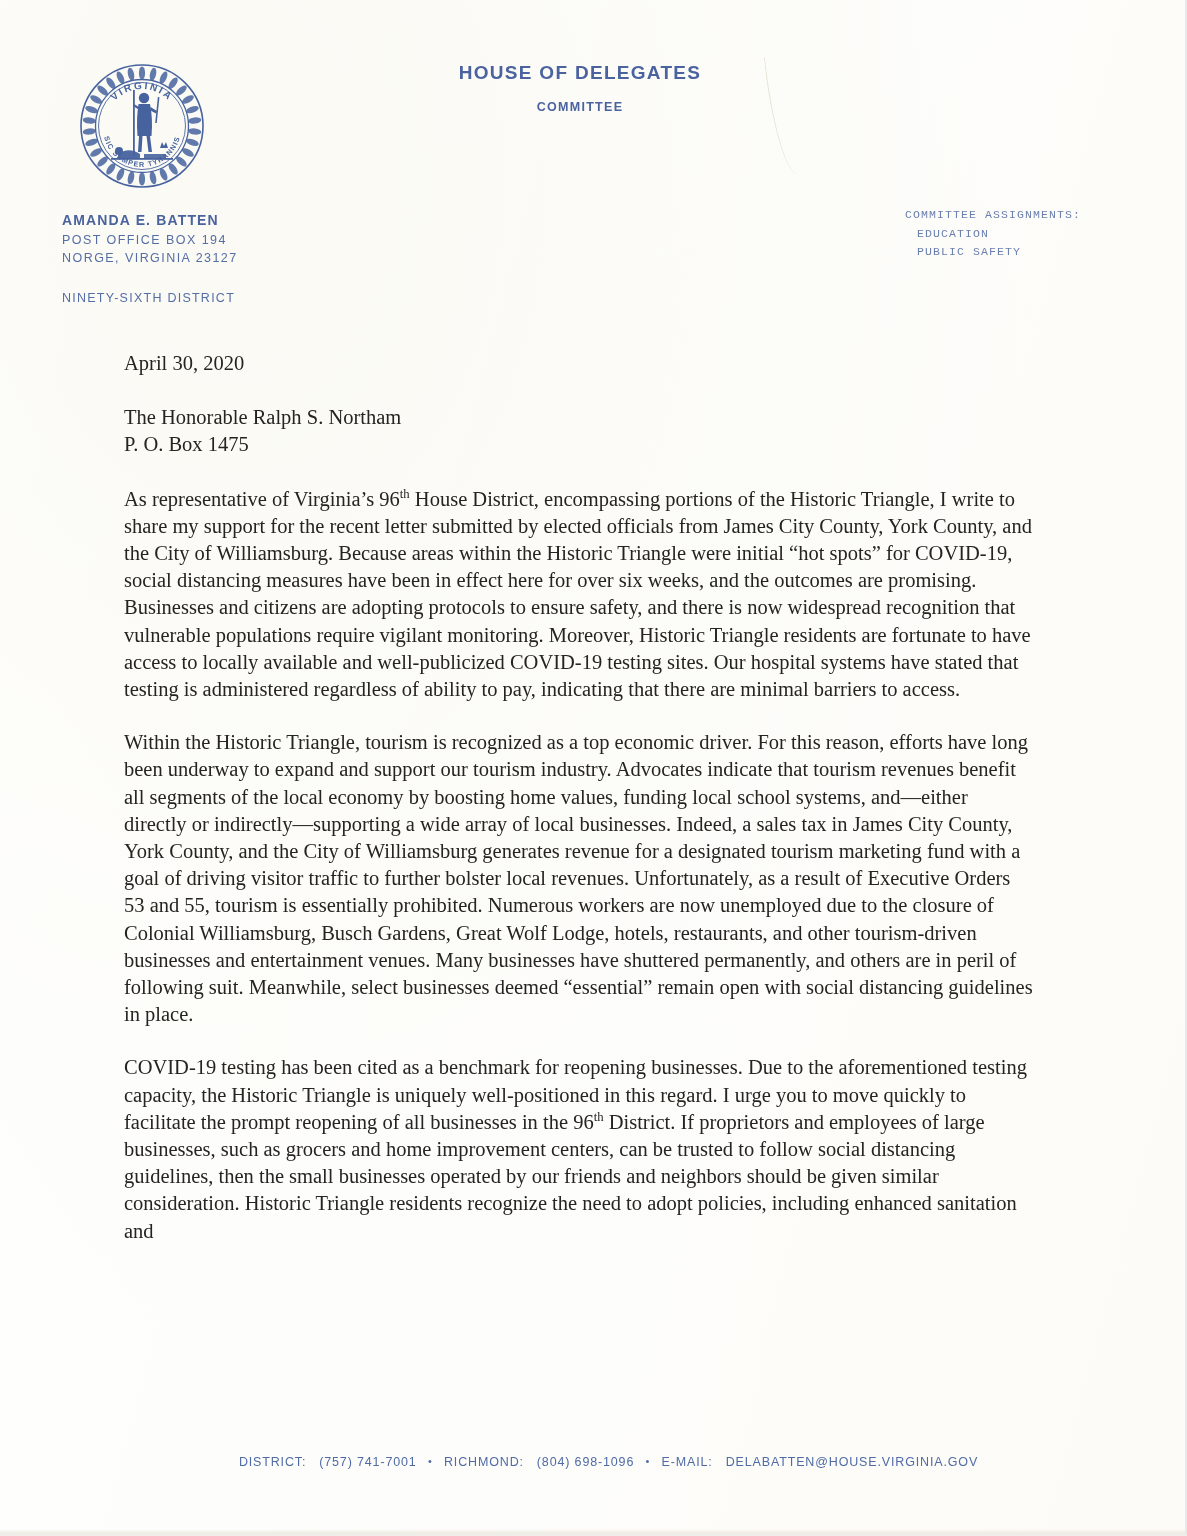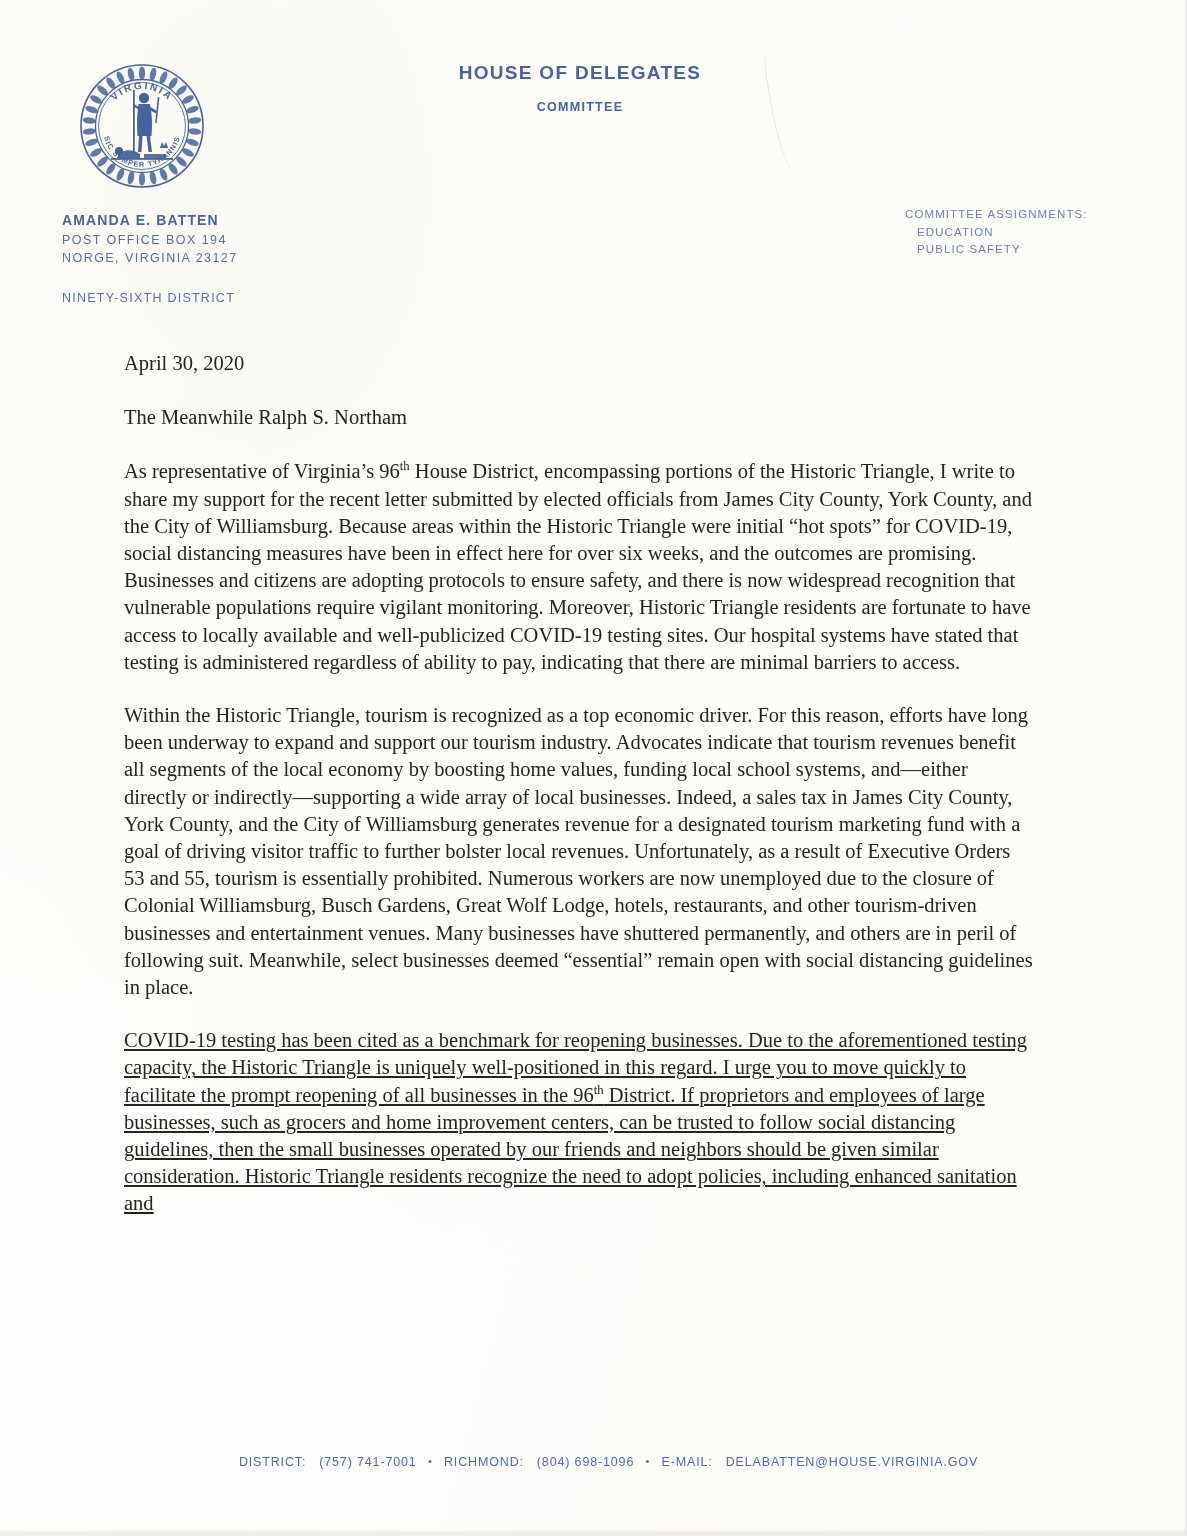--- a/index.html
+++ b/index.html
@@ -116,21 +116,21 @@
     font-size: 12.5px;
     letter-spacing: 1.25px;
     color: #556ea6;
   }
 
   .committee-block {
     position: absolute;
     left: 905px;
     top: 208px;
     color: #6b7fae;
-    font-family: Liberation Sans, sans-serif;
+    font-family: Liberation Mono, monospace;
     font-size: 11.5px;
     letter-spacing: 1.1px;
   }
   .committee-title { margin-bottom: 6px; }
   .committee-item { margin-left: 12px; margin-bottom: 5px; }
 
   
   .letter-body {
     position: absolute;
     left: 124px;
@@ -139,21 +139,21 @@
     color: #262420;
     font-size: 20.5px;
     line-height: 27.2px;
     text-align: left;
   }
   .date-line { margin-bottom: 27px; }
   .recipient { margin-bottom: 27px; }
   .recipient div { white-space: nowrap; }
   .salutation { margin-bottom: 27px; }
   .para { margin: 0 0 26px 0; }
-  .para.last { margin-bottom: 0; text-decoration: underline; }
+  .para.last { margin-bottom: 0; }
   sup {
     font-size: 0.62em;
     vertical-align: super;
     line-height: 0;
   }
 
   
   .footer {
     position: absolute;
     left: 0; right: 0;
@@ -277,21 +277,22 @@
       <div class="committee-item">EDUCATION</div>
       <div class="committee-item">PUBLIC SAFETY</div>
     </div>
   </div>
 
   <div class="letter-body">
 
     <div class="date-line">April 30, 2020</div>
 
     <div class="recipient">
-      <div>The Meanwhile Ralph S. Northam</div>
+      <div>The Honorable Ralph S. Northam</div>
+      <div>P. O. Box 1475</div>
     </div>
 
 
     <p class="para">
       <span>As representative of Virginia’s 96</span><sup>th</sup><span> House District, encompassing portions of the Historic Triangle, I write to share my support for the recent letter submitted by elected officials from James City County, York County, and the City of Williamsburg.  Because areas within the Historic Triangle were initial “hot spots” for COVID-19, social distancing measures have been in effect here for over six weeks, and the outcomes are promising.  Businesses and citizens are adopting protocols to ensure safety, and there is now widespread recognition that vulnerable populations require vigilant monitoring.  Moreover, Historic Triangle residents are fortunate to have access to locally available and well-publicized COVID-19 testing sites.  Our hospital systems have stated that testing is administered regardless of ability to pay, indicating that there are minimal barriers to access.</span>
     </p>
 
     <p class="para">
       <span>Within the Historic Triangle, tourism is recognized as a top economic driver.  For this reason, efforts have long been underway to expand and support our tourism industry.  Advocates indicate that tourism revenues benefit all segments of the local economy by boosting home values, funding local school systems, and—either directly or indirectly—supporting a wide array of local businesses.  Indeed, a sales tax in James City County, York County, and the City of Williamsburg generates revenue for a designated tourism marketing fund with a goal of driving visitor traffic to further bolster local revenues.  Unfortunately, as a result of Executive Orders 53 and 55, tourism is essentially prohibited.  Numerous workers are now unemployed due to the closure of Colonial Williamsburg, Busch Gardens, Great Wolf Lodge, hotels, restaurants, and other tourism-driven businesses and entertainment venues.  Many businesses have shuttered permanently, and others are in peril of following suit.  Meanwhile, select businesses deemed “essential” remain open with social distancing guidelines in place.</span>
     </p>

